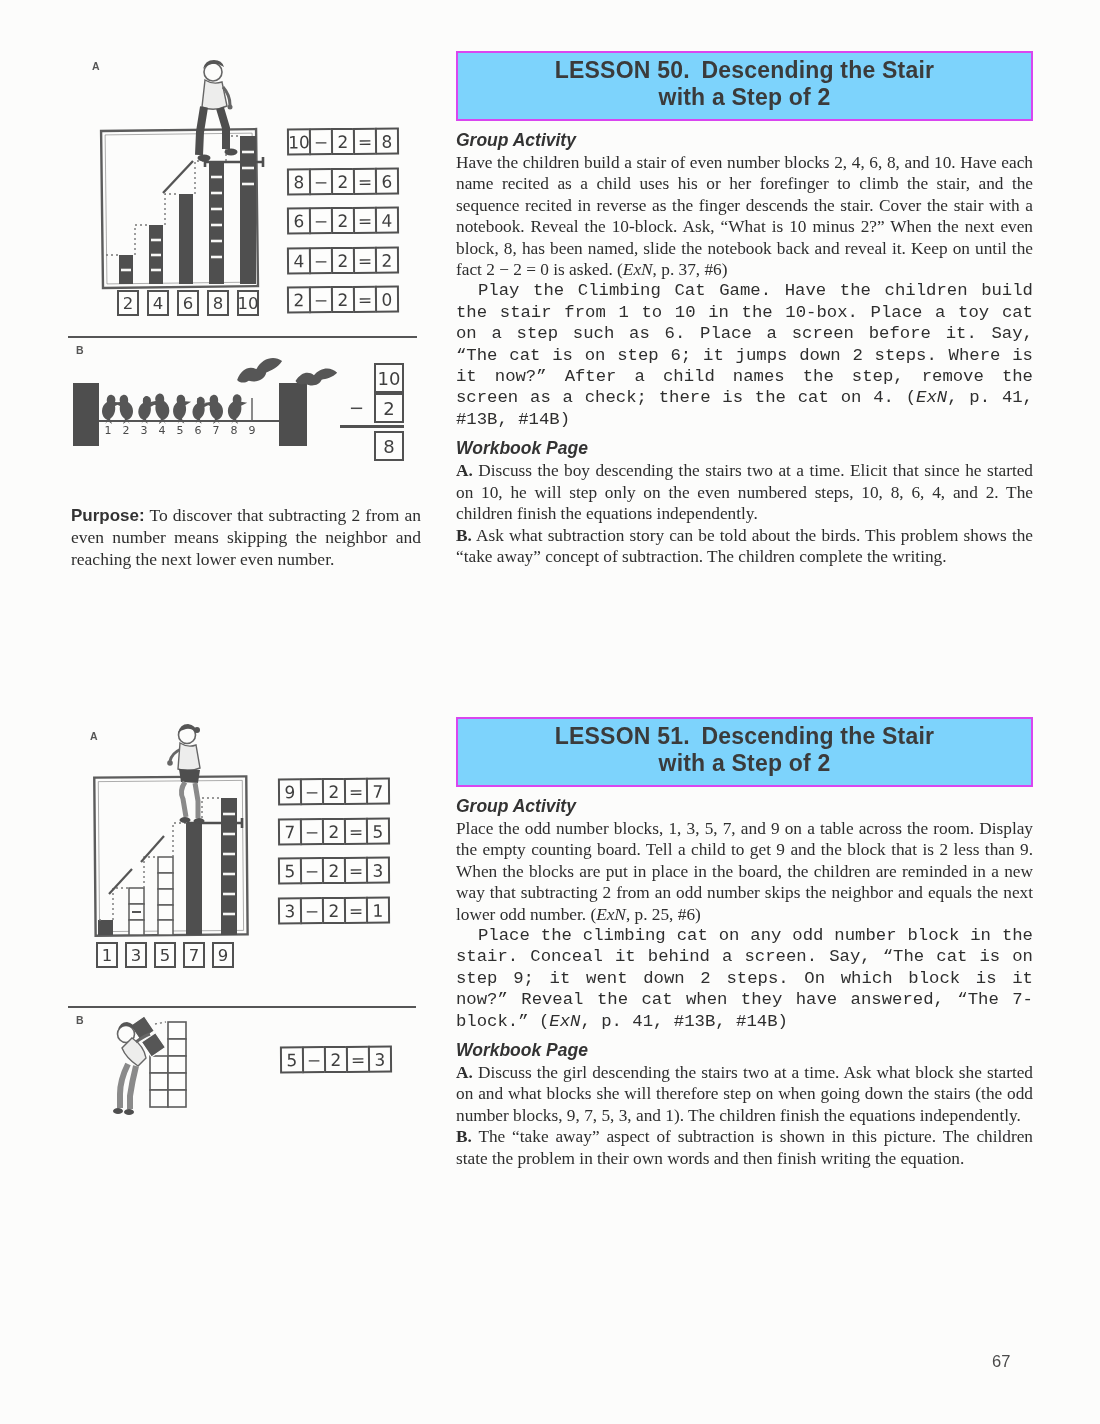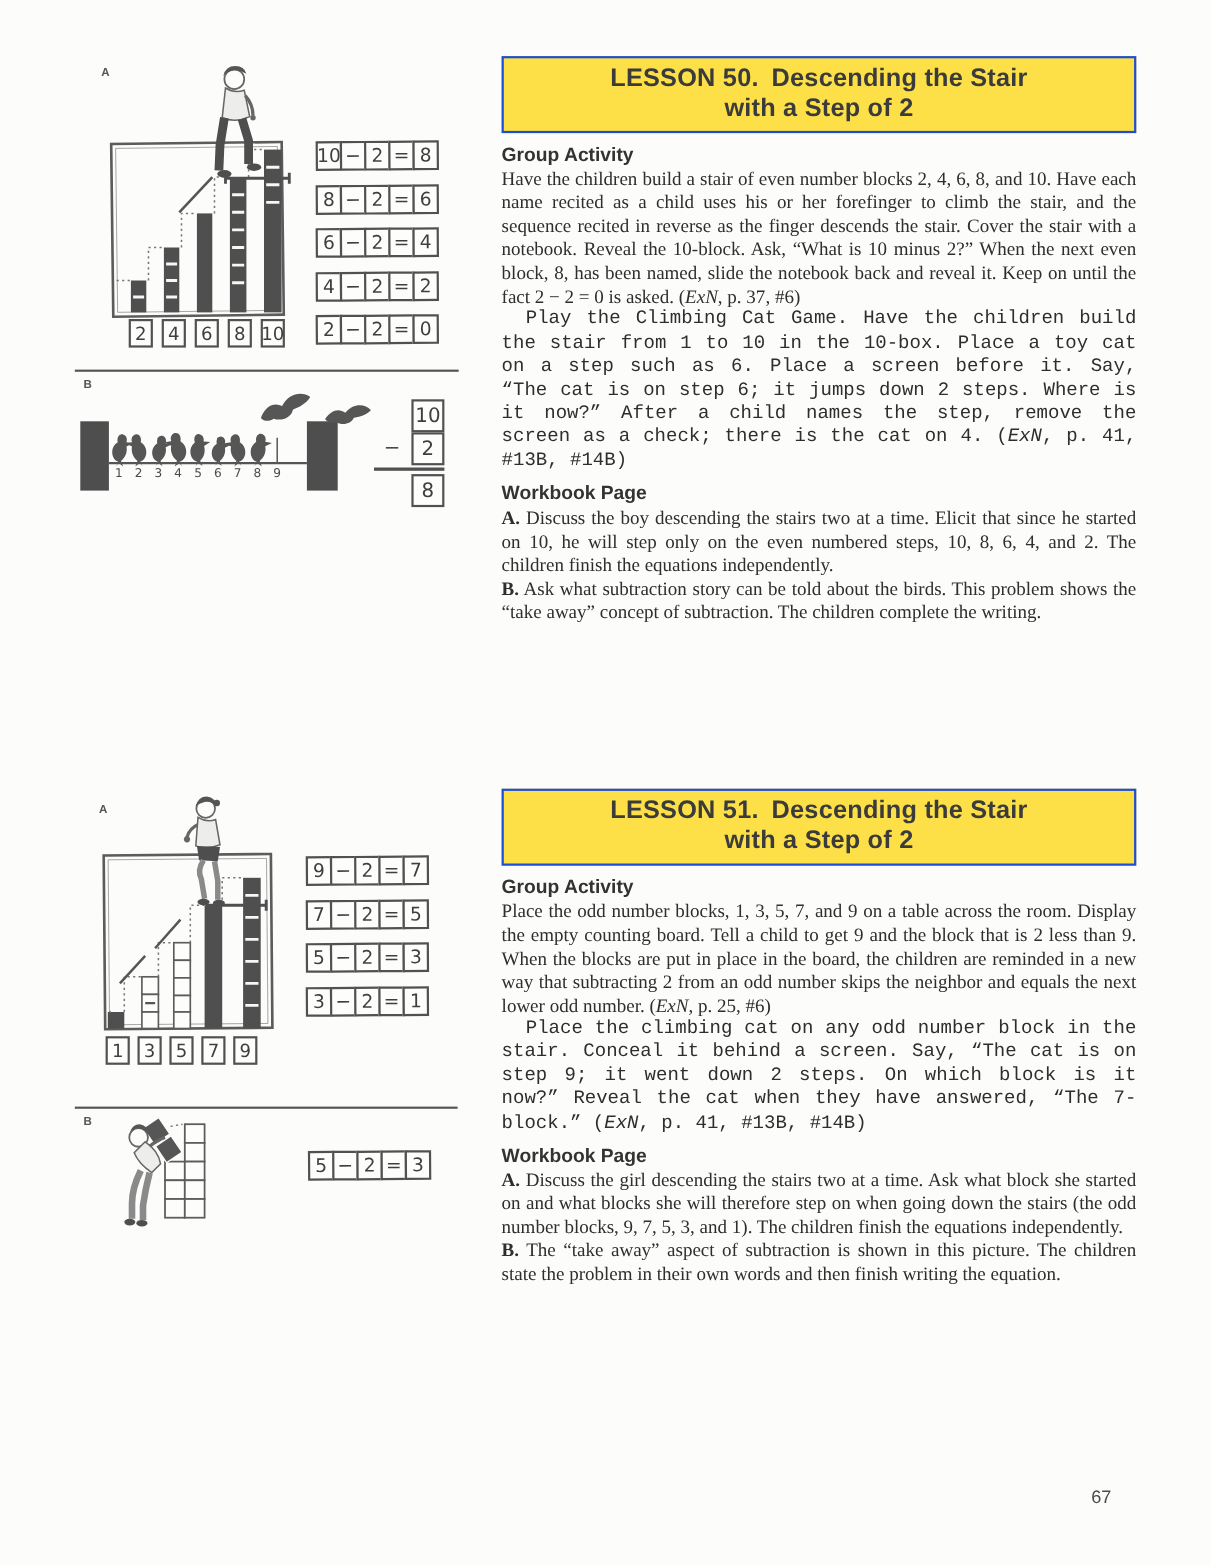--- a/index.html
+++ b/index.html
@@ -5,30 +5,31 @@
   * { box-sizing: border-box; margin: 0; padding: 0; }
   html,body { background:#e8e8e8; }
   #page {
     position: relative; width: 1100px; height: 1424px;
     background: #fcfcfb; overflow: hidden;
     font-family: "Liberation Serif", serif; color:#2d2d2d;
   }
   
   .col { position:absolute; left:456px; width:577px; }
   .lesson-header {
-    border: 2px solid #1d4ed8; background:#fde047;
+    border: 2px solid #d946ef; background:#7dd3fc;
     text-align:center; padding: 4px 6px 8px;
     font-family:"Liberation Sans", sans-serif; font-weight:bold;
     font-size: 23px; line-height: 27px; color:#3b3b3b;
     letter-spacing: .2px; margin-bottom: 9px;
   }
   h3.subhead {
     font-family:"Liberation Sans", sans-serif; font-weight:bold;
     font-size: 17.5px; line-height:20px; color:#333;
     margin: 8px 0 2px;
+    font-style: italic;
   }
   .col > .parblock:first-of-type h3 { margin-top: 2px; }
   p.body-par {
     font-size: 17.3px; line-height: 21.4px; text-align: justify;
     color:#2e2e2e;
   }
   p.body-par.indent { text-indent: 22px; font-family: Liberation Mono, monospace; }
   p.body-par b.lead { font-weight: bold; }
   
   .figlabel { position:absolute; font-family:"Liberation Sans",sans-serif;
@@ -247,20 +248,23 @@
     <div class="veq-row">
       <span class="veq-minus">−</span>
       <span class="veq-box">2</span>
     </div>
     <div class="veq-line"></div>
     <div class="veq-row">
         <span class="veq-box">8</span>
       </div>
   </div>
 
+  <p class="purpose" style="left:71px;top:505px">
+    <span class="purpose-label">Purpose:</span><span> To discover that subtracting 2 from an even number means skipping the neighbor and reaching the next lower even number.</span>
+  </p>
 
   <div class="col" style="top:51px">
     <div class="lesson-header">
       <div>LESSON 50. Descending the Stair</div>
       <div>with a Step of 2</div>
     </div>
     <div class="parblock">
       <h3 class="subhead">Group Activity</h3>
       <div>
 

